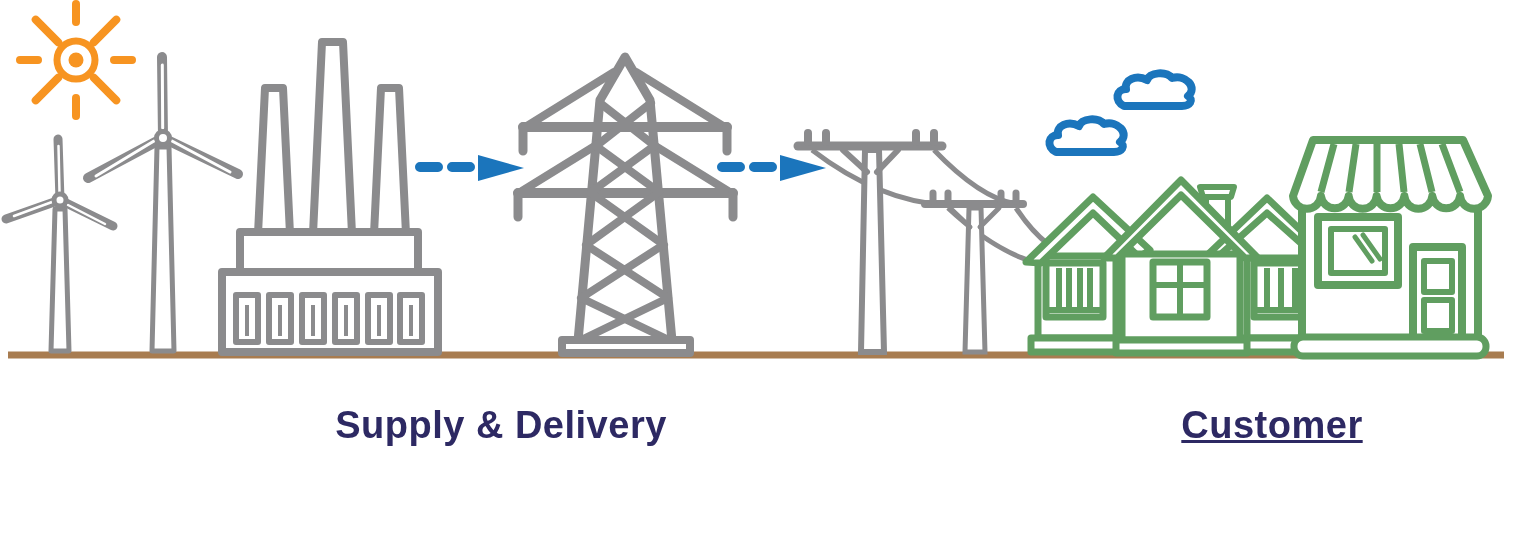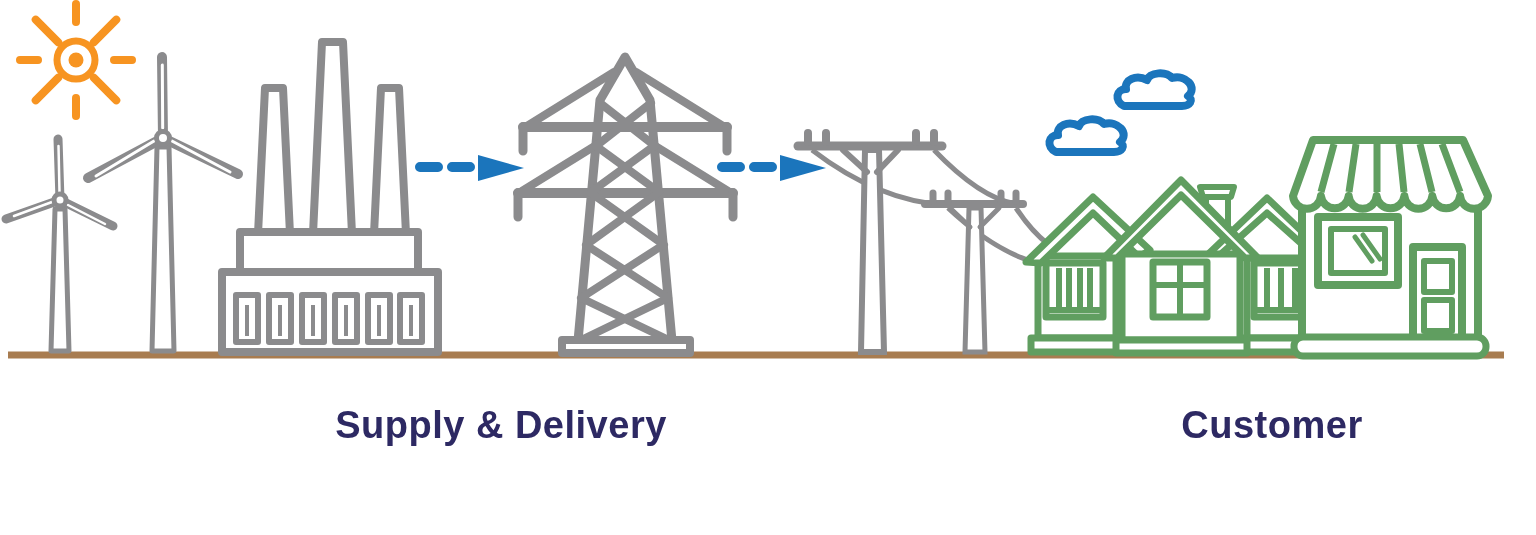--- a/index.html
+++ b/index.html
@@ -11,21 +11,21 @@
   #scene{position:absolute;left:0;top:0;}
   .label{
     position:absolute;top:383px;
     font-weight:bold;font-size:38px;letter-spacing:.5px;
     color:var(--navy,#2D2963);
     transform:translateX(-50%);
     white-space:nowrap;
     margin-top:21px;
   }
   #label-supply{left:501px;}
-  #label-customer{left:1272px;}
+  #label-customer{left:1272px;text-decoration:underline;}
 
   
   .st-gray  {stroke:var(--gray,#8B8B8D);}
   .st-green {stroke:var(--green,#609E60);}
   .st-blue  {stroke:var(--blue,#1B75BC);}
   .st-orange{stroke:var(--orange,#F79421);}
   .st-brown {stroke:var(--brown,#A87C50);}
   .fl-blue  {fill:var(--blue,#1B75BC);}
   .fl-orange{fill:var(--orange,#F79421);}
   .fl-white {fill:#ffffff;}

